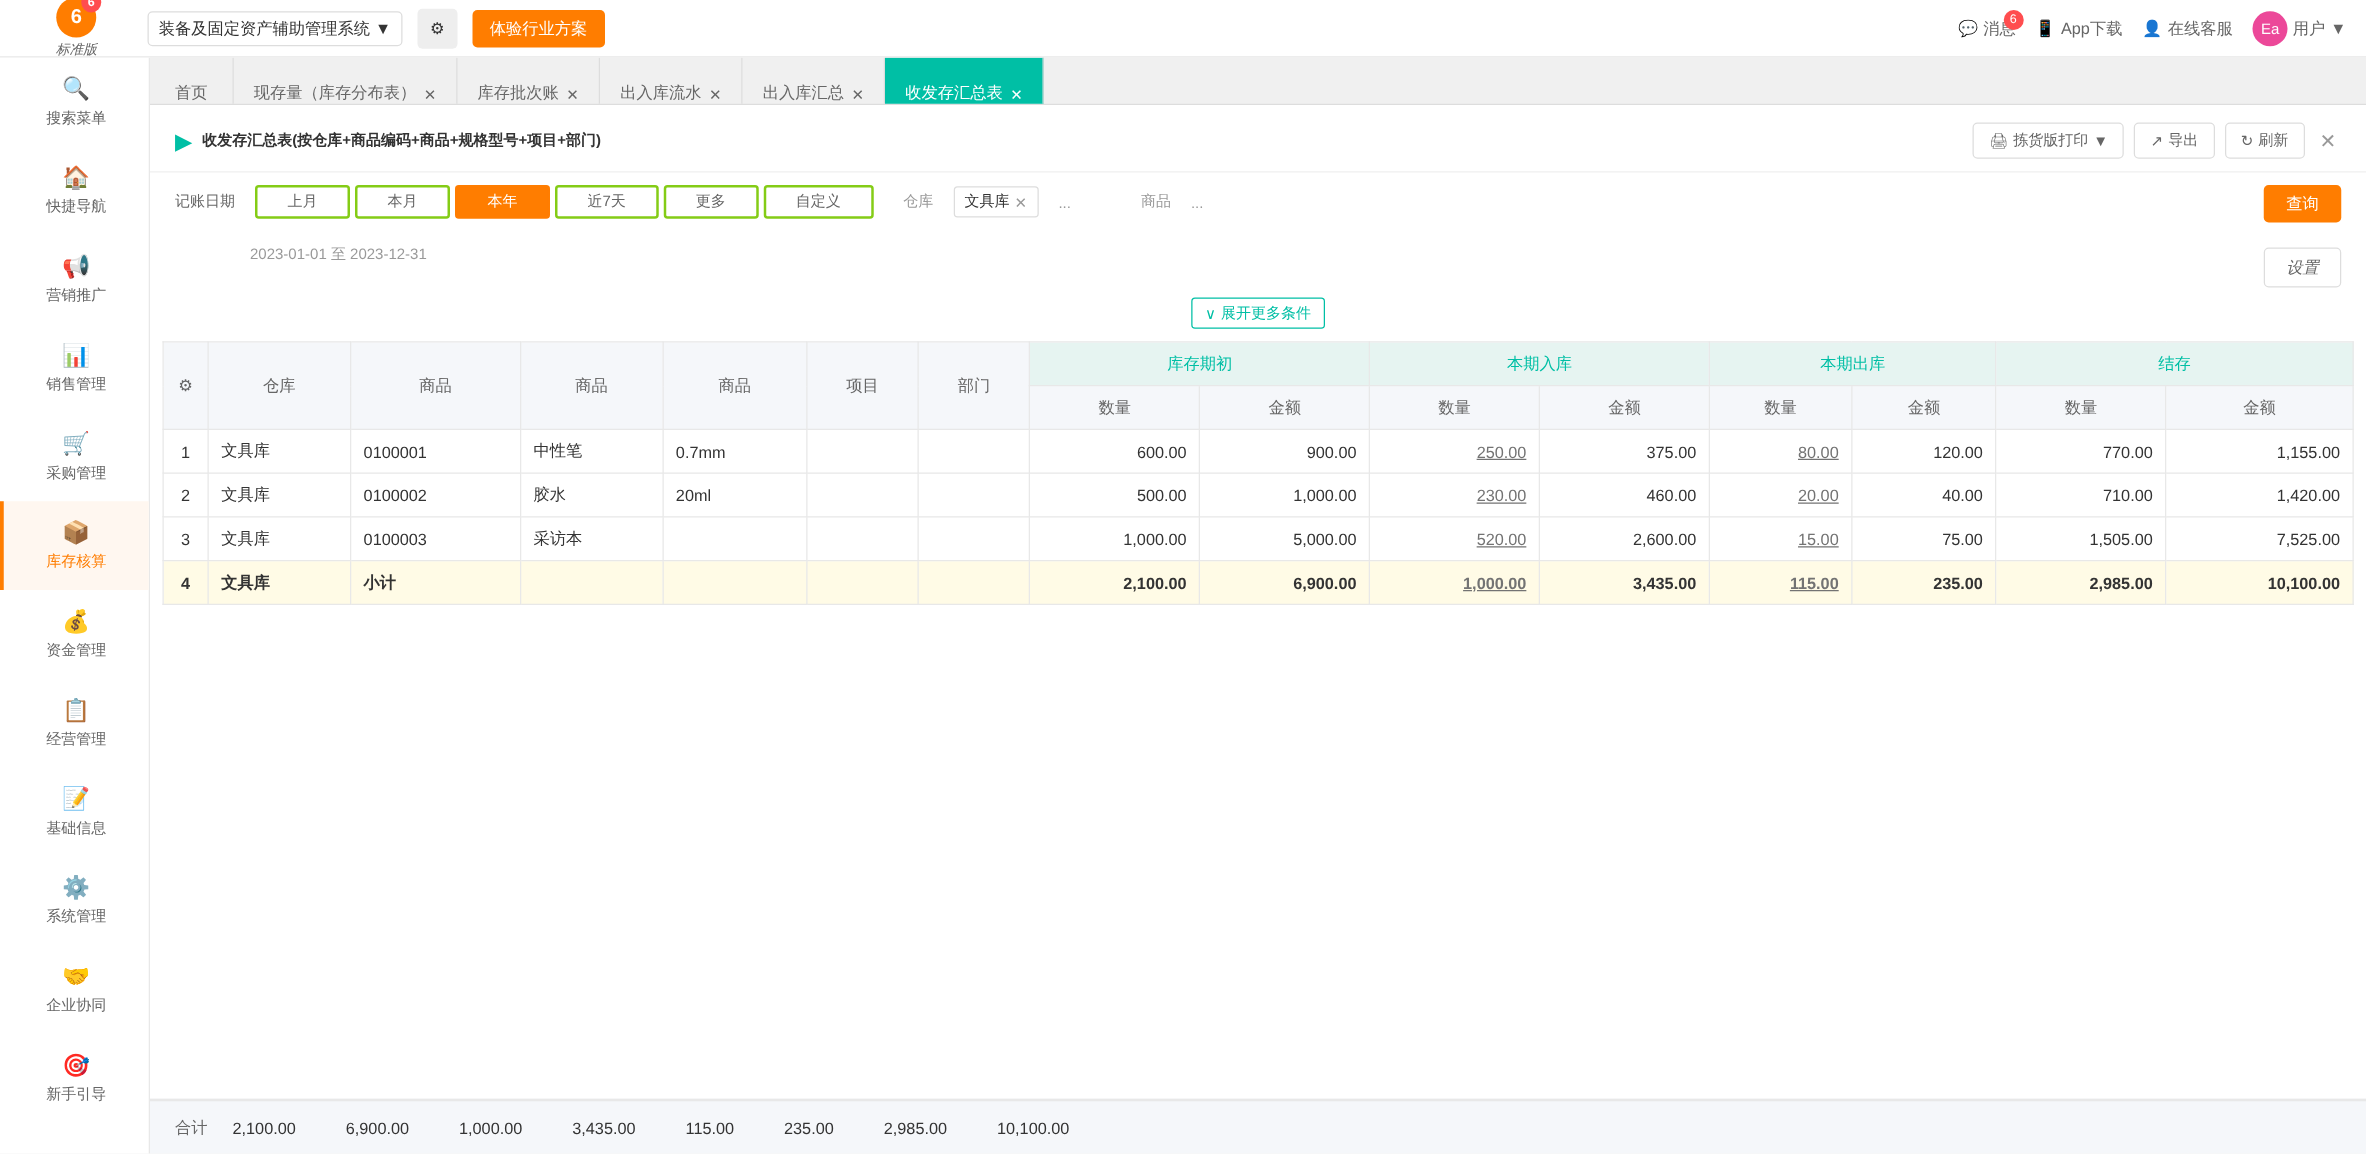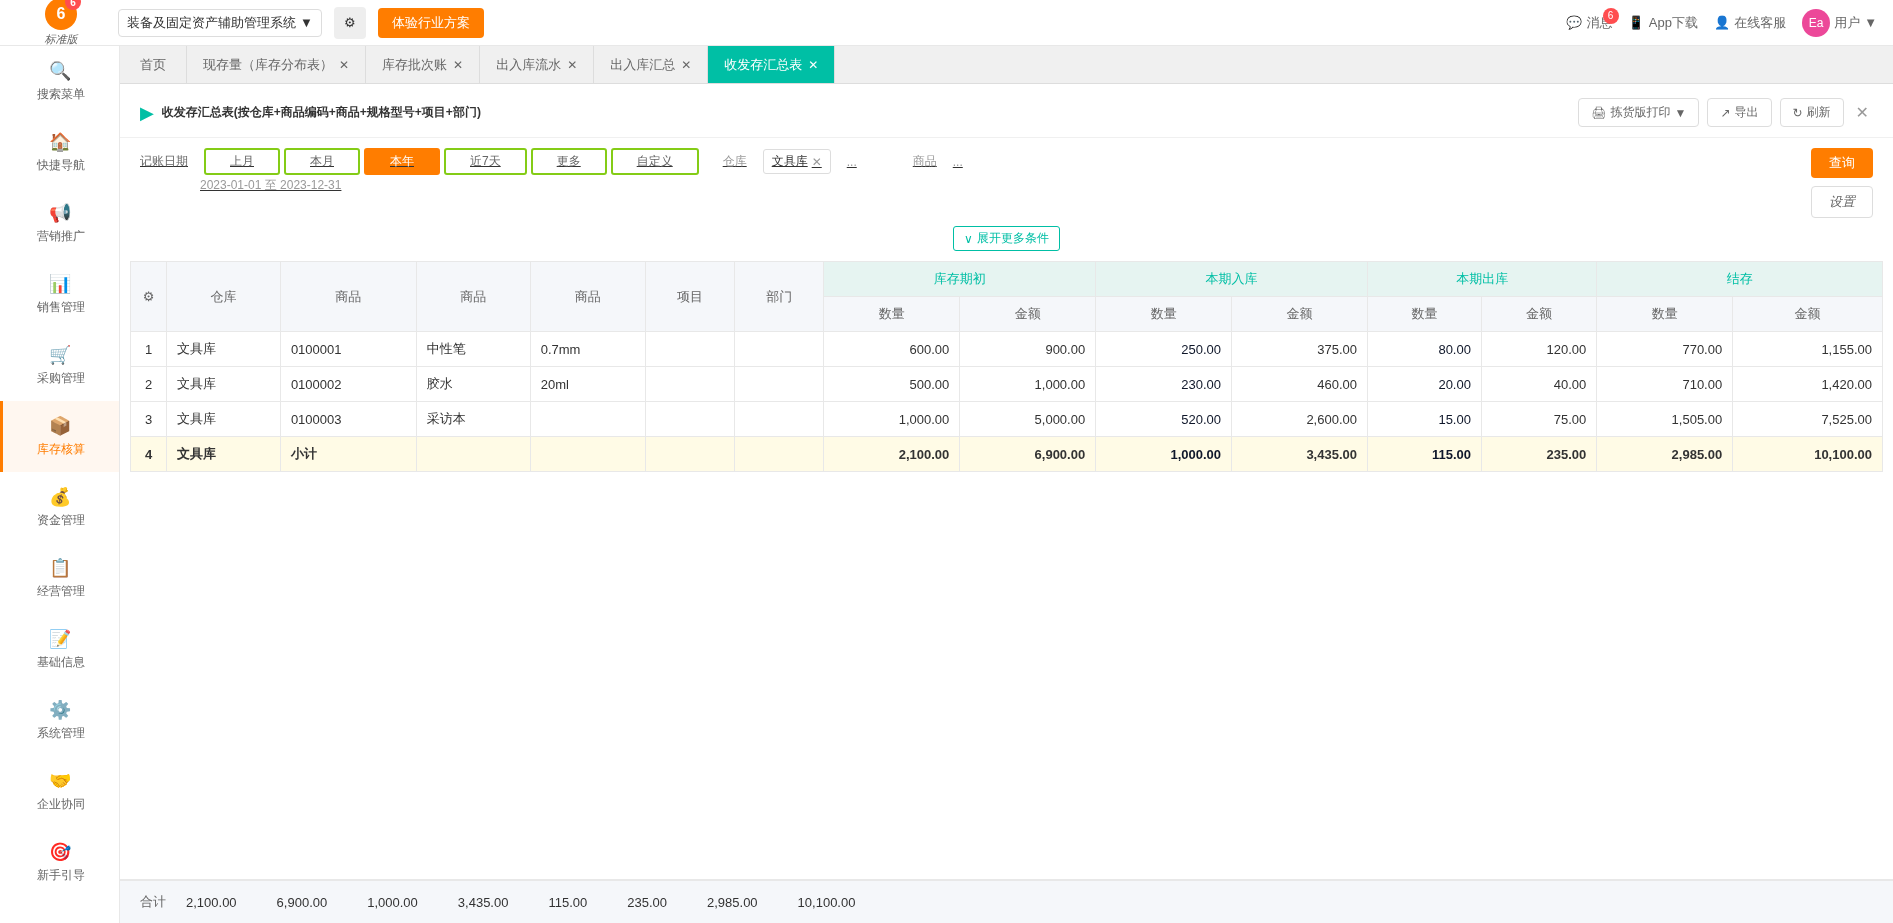--- a/index.html
+++ b/index.html
@@ -29,21 +29,21 @@
     .sidebar { width: 120px; background: white; border-right: 1px solid #e8e8e8; flex-shrink: 0; display: flex; flex-direction: column; }
     .sidebar-item { display: flex; flex-direction: column; align-items: center; padding: 14px 8px; cursor: pointer; color: #666; font-size: 12px; gap: 4px; border-left: 3px solid transparent; }
     .sidebar-item.active { background: #fff7f0; color: #ff7d00; border-left-color: #ff7d00; }
     .sidebar-icon { font-size: 18px; }
 
     
     .content-area { flex: 1; display: flex; flex-direction: column; overflow: hidden; }
 
     
     .tab-bar { display: flex; align-items: center; background: #f0f0f0; border-bottom: 1px solid #ddd; flex-shrink: 0; height: 38px; }
-    .tab-item { display: flex; align-items: center; gap: 6px; padding: 0 16px; height: 100%; cursor: pointer; color: #666; font-size: 13px; border-right: 1px solid #ddd; white-space: nowrap; }
+    .tab-item { display: flex; align-items: flex-end; gap: 6px; padding: 0 16px; height: 100%; cursor: pointer; color: #666; font-size: 13px; border-right: 1px solid #ddd; white-space: nowrap; }
     .tab-item.active { background: #00bfa5; color: white; }
     .tab-close { font-size: 12px; color: inherit; cursor: pointer; }
     .tab-first { padding: 0 20px; color: #666; }
 
     
     .page-content { flex: 1; background: white; overflow-y: auto; padding: 0; }
 
     
     .page-header { padding: 14px 20px 10px; border-bottom: 1px solid #f0f0f0; display: flex; align-items: center; justify-content: space-between; }
     .page-title { font-size: 12px; font-weight: 600; color: #333; }
@@ -63,21 +63,21 @@
     .set-btn { color: #666; border: 1px solid #ddd; background: white; padding: 6px 12px; border-radius: 4px; cursor: pointer; font-size: 13px; margin-top: 4px; font-style: italic; }
 
     
     .table-wrapper { padding: 0 10px 10px; }
     .data-table { width: 100%; border-collapse: collapse; font-size: 13px; }
     .data-table th, .data-table td { border: 1px solid #e8e8e8; padding: 8px 10px; text-align: right; white-space: nowrap; }
     .data-table th { background: #f5f7fa; color: #666; font-weight: normal; text-align: center; }
     .data-table td.text-left { text-align: left; }
     .data-table td.text-center { text-align: center; }
     .data-table .subtotal-row { background: #fffbe6; font-weight: bold; }
-    .underline-link { cursor: pointer; color: #0f172a; }
+    .underline-link { text-decoration: underline; cursor: pointer; color: #737373; }
     .settings-icon-cell { width: 36px; }
     .settings-icon { cursor: pointer; color: #666; }
     th.group-header-span { background: #e6f4f1; color: #00bfa5; text-align: center; }
 
     
     .bottom-bar { height: 44px; background: #f5f7fa; border-top: 2px solid #e8e8e8; display: flex; align-items: center; padding: 0 20px; font-size: 13px; flex-shrink: 0; }
     .bottom-bar-label { color: #666; margin-right: 20px; text-align: center; }
     .bottom-bar-values { display: flex; gap: 40px; }
     .bottom-val { color: #333; }
 
@@ -227,21 +227,21 @@
           <button class="action-btn">
             <span>↻</span>
             <span>刷新</span>
           </button>
           <span class="close-page-btn">✕</span>
         </div>
       </div>
 
       <div class="filter-section">
         <div style="display:flex;align-items:flex-start;gap:16px;">
-          <div style="display:flex;flex-direction:column;gap:2px;text-decoration:underline;">
+          <div style="display:flex;flex-direction:column;gap:20px;">
             <div class="filter-row">
               <span class="filter-label">记账日期</span>
               <div class="date-btns">
                 <button class="date-btn">上月</button>
                 <button class="date-btn">本月</button>
                 <button class="date-btn active">本年</button>
                 <button class="date-btn">近7天</button>
                 <button class="date-btn">更多</button>
                 <button class="date-btn">自定义</button>
               </div>
@@ -251,21 +251,21 @@
                 <span class="filter-tag-close">✕</span>
               </div>
               <span style="color:#999;font-size:12px;">...</span>
               <span style="color:#999;font-size:12px;margin-left:40px;">商品</span>
               <span style="color:#999;font-size:12px;">...</span>
             </div>
             <div style="display:flex;align-items:center;margin-left:60px;">
               <span style="font-size:12px;color:#999;">2023-01-01 至 2023-12-31</span>
             </div>
           </div>
-          <div style="display:flex;flex-direction:column;gap:4px;margin-left:auto;">
+          <div style="display:flex;flex-direction:column;gap:16px;margin-left:auto;">
             <button class="query-btn">查询</button>
             <button class="set-btn">设置</button>
           </div>
         </div>
         <div style="margin-top:8px;display:flex;justify-content:center;">
           <div class="expand-btn">
             <span>∨</span>
             <span>展开更多条件</span>
           </div>
         </div>

